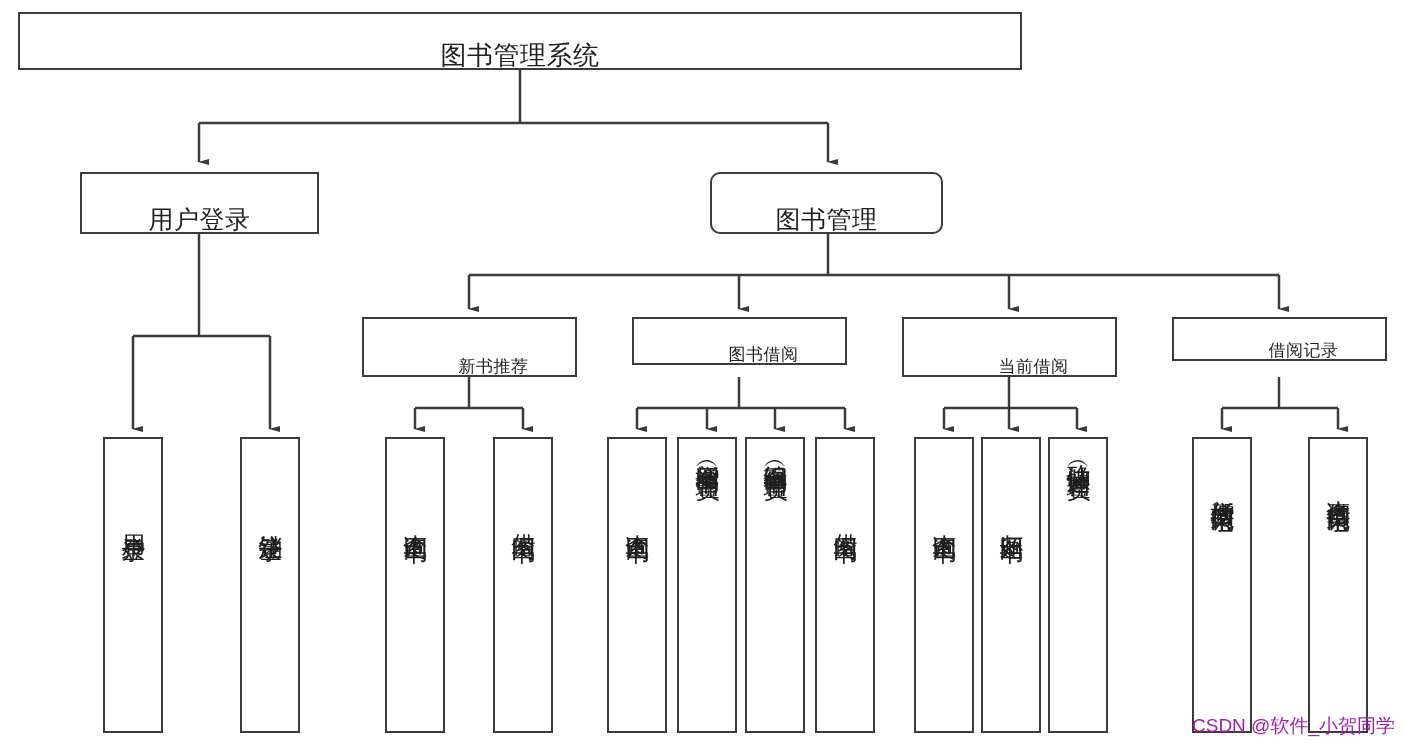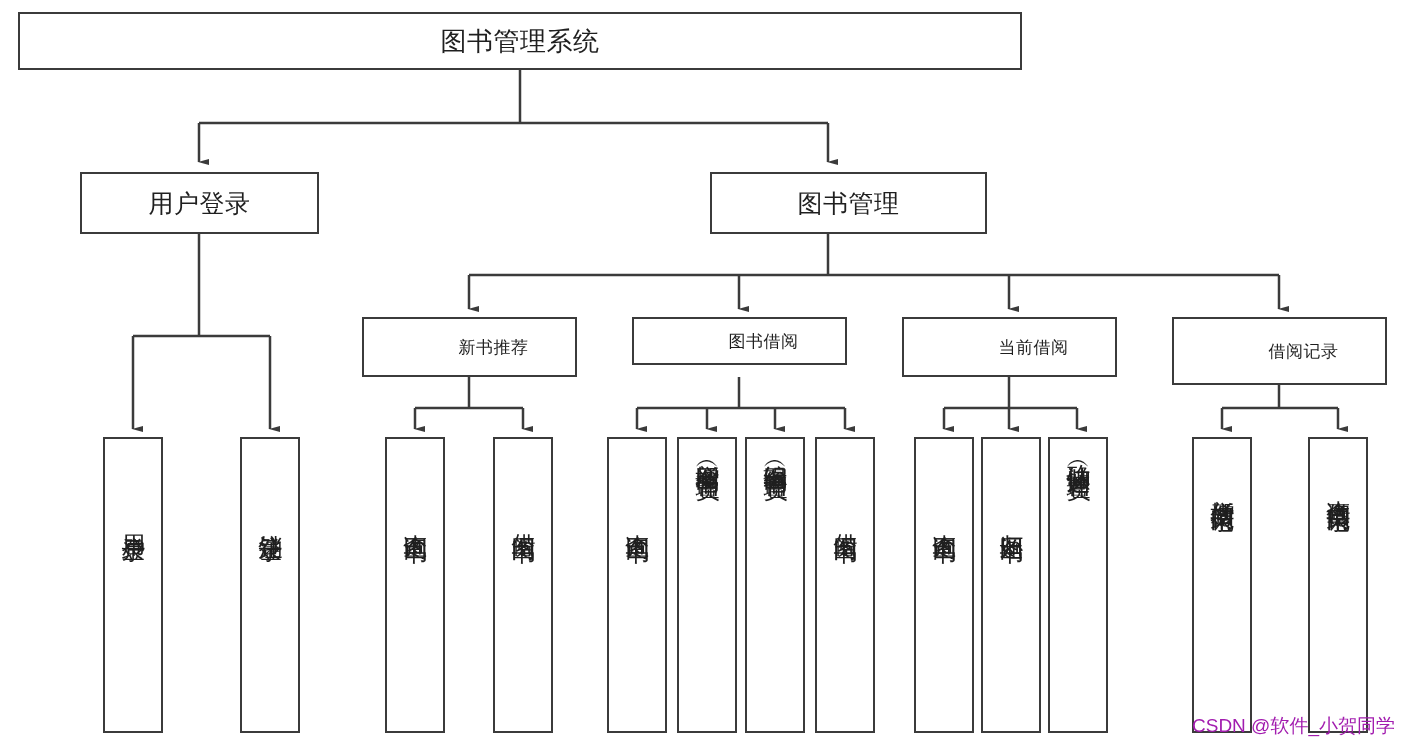--- a/index.html
+++ b/index.html
@@ -24,21 +24,21 @@
     width: 1405px;
     height: 747px;
     pointer-events: none;
   }
   .node {
     position: absolute;
     box-sizing: border-box;
     background: #ffffff;
     border: 2.5px solid #3b3b3b;
     display: flex;
-    align-items: center;
+    align-items: flex-end;
     justify-content: center;
     color: #1f1f1f;
     z-index: 2;
   }
   .node .lbl {
     display: block;
     text-align: center;
     line-height: 1.0;
     letter-spacing: 0.5px;
   }
@@ -143,37 +143,37 @@
   </svg>
 
   <div class="node h-node root" style="left:18px; top:12px; width:1004px; height:58px;">
     <span class="lbl">图书管理系统</span>
   </div>
 
   <div class="node h-node lvl1" style="left:80px; top:172px; width:239px; height:62px;">
     <span class="lbl">用户登录</span>
   </div>
 
-  <div class="node h-node lvl1" style="left:710px; top:172px; width:277px; height:62px;">
+  <div class="node h-node lvl1" style="left:710px; top:172px; width:233px; height:62px;border-radius:10px;">
     <span class="lbl">图书管理</span>
   </div>
 
   <div class="node h-node lvl2" style="left:362px; top:317px; width:215px; height:60px;">
     <span class="lbl">新书推荐</span>
   </div>
 
   <div class="node h-node lvl2" style="left:632px; top:317px; width:215px; height:48px;">
     <span class="lbl">图书借阅</span>
   </div>
 
   <div class="node h-node lvl2" style="left:902px; top:317px; width:215px; height:60px;">
     <span class="lbl">当前借阅</span>
   </div>
 
-  <div class="node h-node lvl2" style="left:1172px; top:317px; width:215px; height:68px;">
+  <div class="node h-node lvl2" style="left:1172px; top:317px; width:215px; height:44px;">
     <span class="lbl">借阅记录</span>
   </div>
 
   <div class="node v-node short" style="left:103px; top:437px; width:60px; height:296px;">
     <span class="lbl">用户登录</span>
   </div>
 
   <div class="node v-node short" style="left:240px; top:437px; width:60px; height:296px;">
     <span class="lbl">注销登录</span>
   </div>

